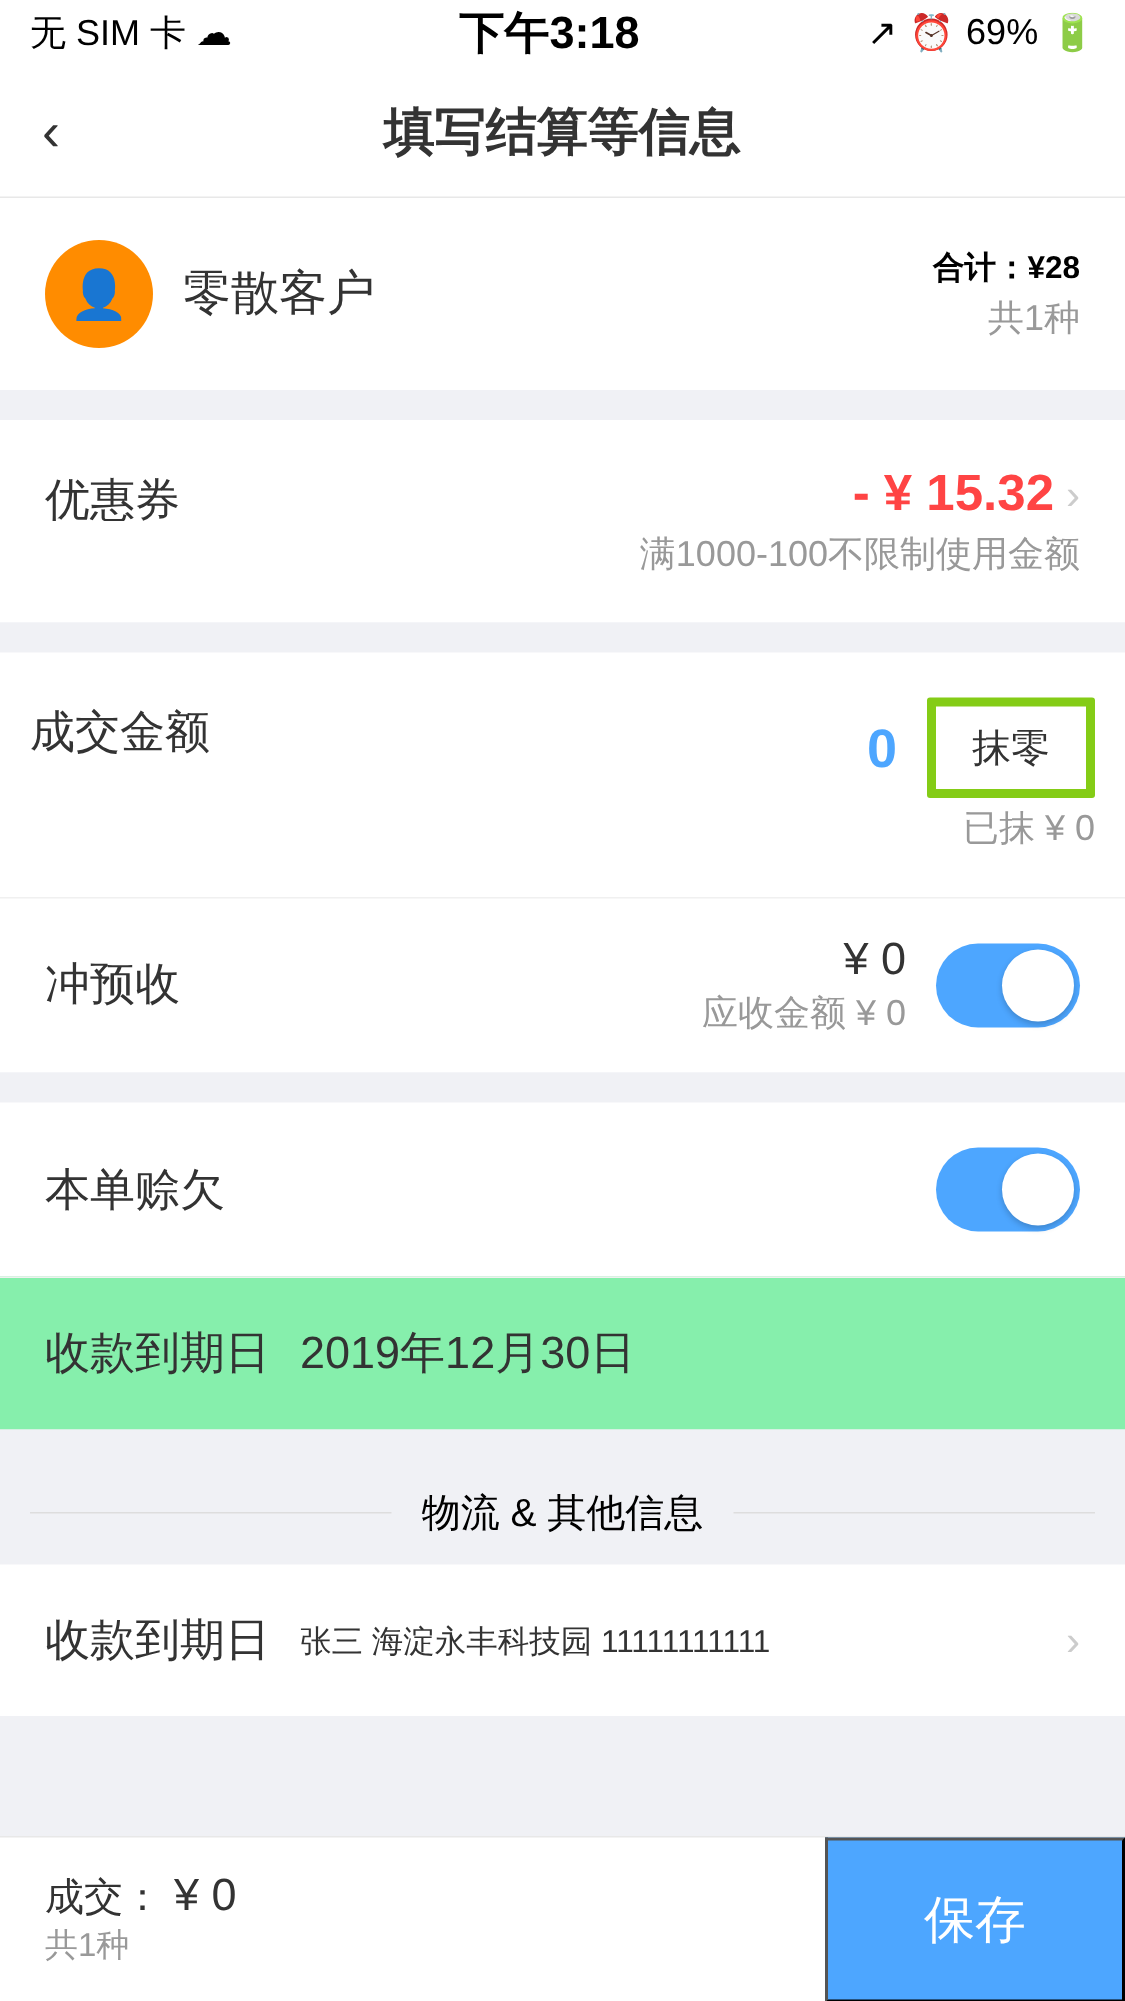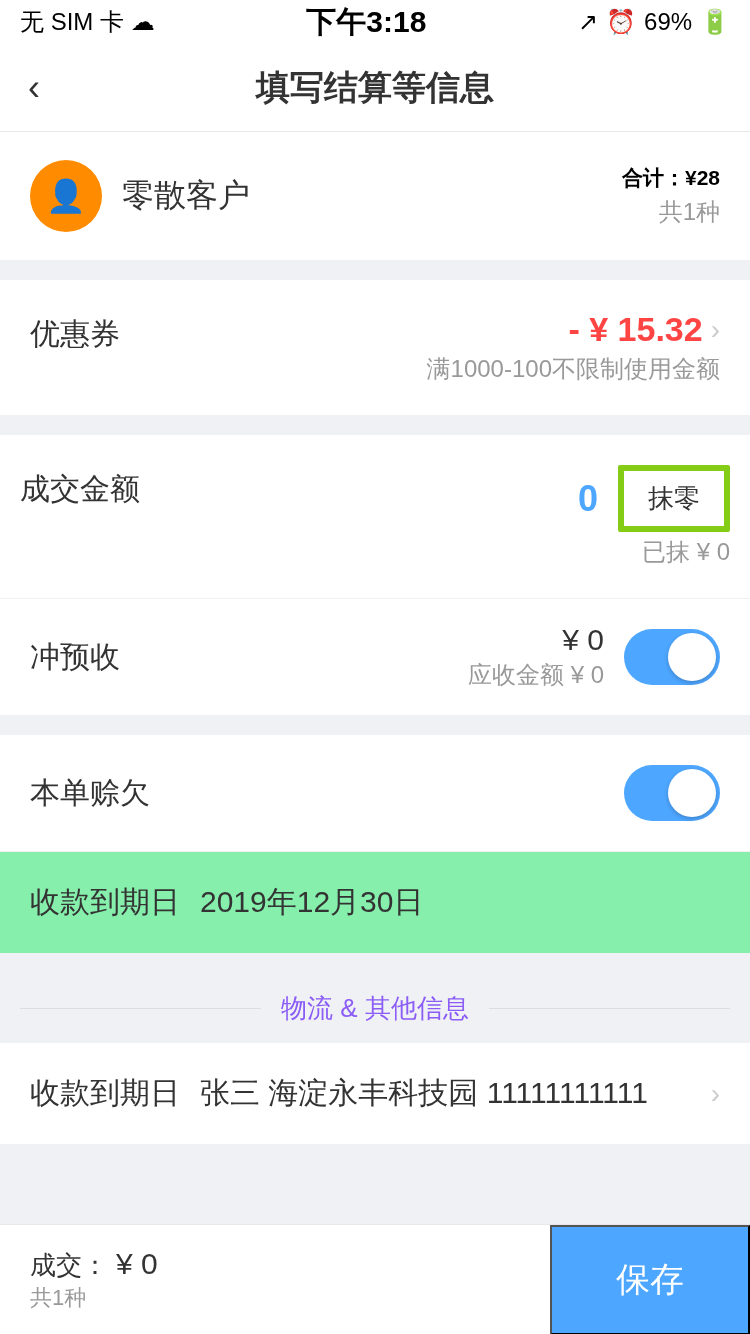--- a/index.html
+++ b/index.html
@@ -280,21 +280,21 @@
     
     .logistics-divider {
       background: #f0f1f5;
       height: 70px;
       display: flex;
       align-items: center;
       justify-content: center;
     }
     .logistics-text {
       font-size: 26px;
-      color: #8b5cf6;
+      color: #000000;
     }
     .logistics-line {
       flex: 1;
       height: 1px;
       background: #ddd;
       margin: 0 20px;
     }
 
     
     .address-row {
@@ -304,21 +304,21 @@
       align-items: center;
       justify-content: space-between;
     }
     .address-label {
       font-size: 30px;
       color: #333;
       flex-shrink: 0;
       margin-right: 20px;
     }
     .address-value {
-      font-size: 30px;
+      font-size: 21px;
       color: #333;
       flex: 1;
     }
     .address-arrow {
       font-size: 28px;
       color: #ccc;
       margin-left: 10px;
     }
 
     

